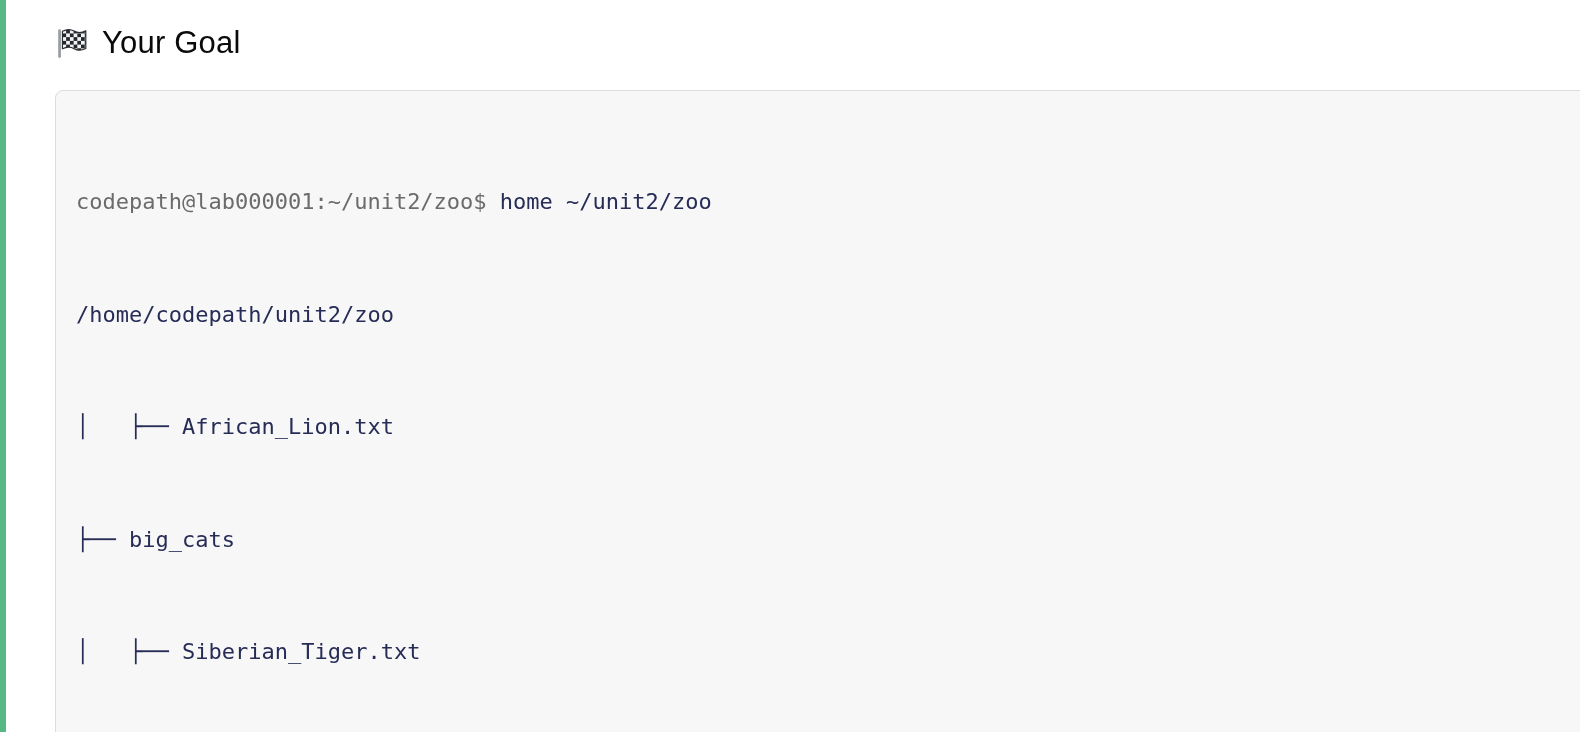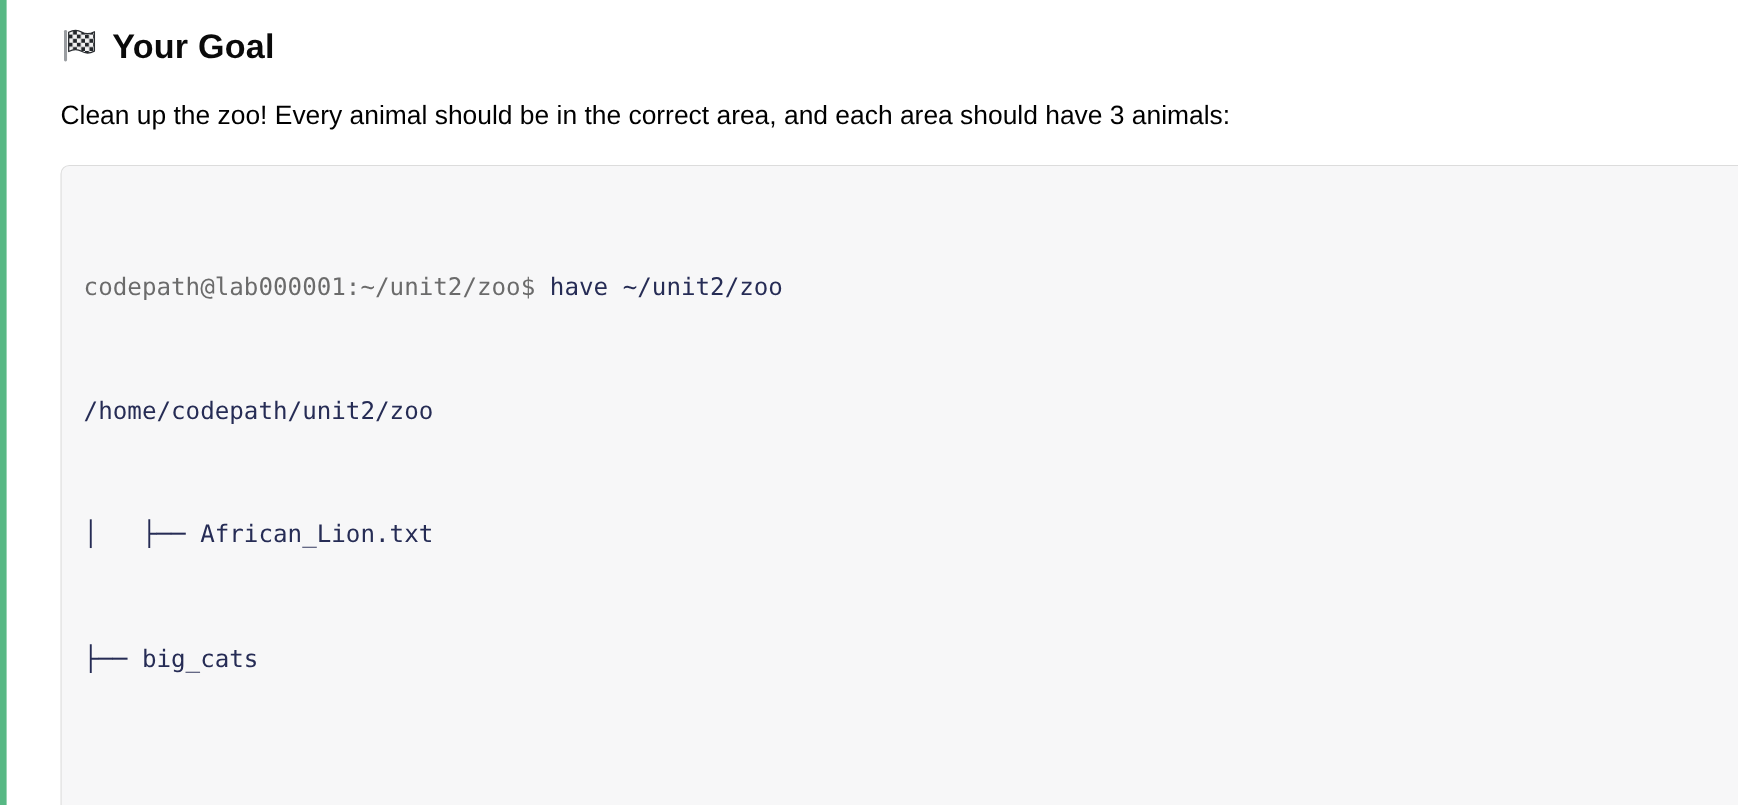--- a/index.html
+++ b/index.html
@@ -25,25 +25,25 @@
     width: 6px;
     height: 100%;
     background: #57b884;
   }
   .content {
     margin-left: 55px;
     padding-top: 24px;
   }
   .goal-heading {
     display: flex;
-    align-items: flex-start;
+    align-items: center;
     gap: 13px;
     margin: 0;
     font-size: 31px;
-    font-weight: 700;
+    font-weight: 400;
     letter-spacing: 0.2px;
     line-height: 1.2;
   }
   .flag-icon {
     display: inline-flex;
     width: 34px;
     height: 34px;
     flex: 0 0 auto;
   }
   .intro {
@@ -94,28 +94,28 @@
               <rect y="3.5" width="3.5" height="3.5" fill="#f2f2f2"></rect>
             </pattern>
           </defs>
           <rect x="3" y="3" width="2.6" height="27" rx="1.2" fill="#9a9da1"></rect>
           <path d="M7 5 q6 -3.2 11 -0.2 q5 3 11 -0.2 v16.5 q-6 3.2 -11 0.2 q-5 -3 -11 0.2 z" fill="url(#chk)" stroke="#2a2d31" stroke-width="1.1" stroke-linejoin="round"></path>
         </svg>
       </span>
       <span>Your Goal</span>
     </h1>
 
-    <p class="intro">Clean up the zoo! Every animal should be in the correct area, and each area should have 3 animals:</p>
 
     <div class="code-block">
       <div class="terminal">
-        <div><span class="prompt">codepath@lab000001:~/unit2/zoo$ </span><span class="command">have ~/unit2/zoo</span></div>
+        <div><span class="prompt">codepath@lab000001:~/unit2/zoo$ </span><span class="command">home ~/unit2/zoo</span></div>
         <div>/home/codepath/unit2/zoo</div>
         <div>│   ├── African_Lion.txt</div>
         <div>├── big_cats</div>
+        <div>│   ├── Siberian_Tiger.txt</div>
         
         
         
         
         
         
         
         
         
       </div>

